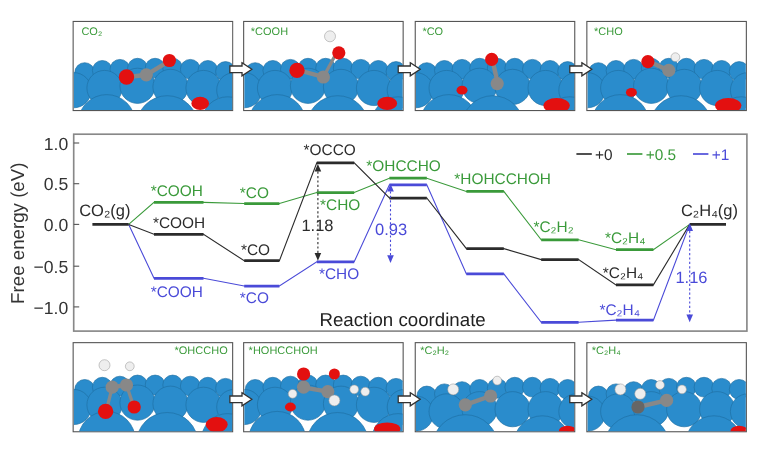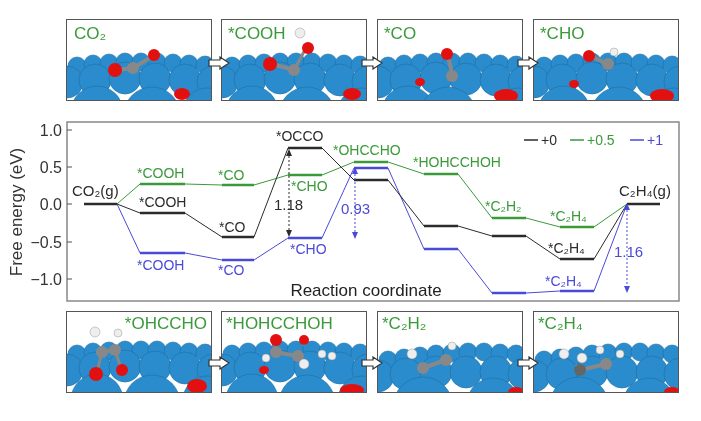--- a/index.html
+++ b/index.html
@@ -1,19 +1,19 @@
 <!DOCTYPE html>
 <html><head>
 <meta charset="utf-8">
 <style>
   html,body{margin:0;padding:0;background:#ffffff;}
   body{width:701px;height:421px;position:relative;overflow:hidden;font-family:"Liberation Sans",sans-serif;}
   .panel{position:absolute;width:146px;height:82px;border:1.5px solid #555;box-sizing:border-box;background:#fff;overflow:hidden;}
   .panel svg{position:absolute;left:0;top:0;}
-  .panel-label{position:absolute;color:#3a9a3a;font-size:17px;z-index:2;}
+  .panel-label{position:absolute;color:#3a9a3a;font-size:10px;z-index:2;}
   .arrow{position:absolute;width:22px;height:14px;z-index:3;}
   #chart{position:absolute;left:0;top:0;}
   .axis-text{font-family:"Liberation Sans",sans-serif;}
 </style>
 </head>
 <body>
 
 <div class="panel" style="left:66px;top:19px;">
   <svg width="146" height="82">
     <rect x="0" y="0" width="146" height="82" fill="#fff"></rect>

